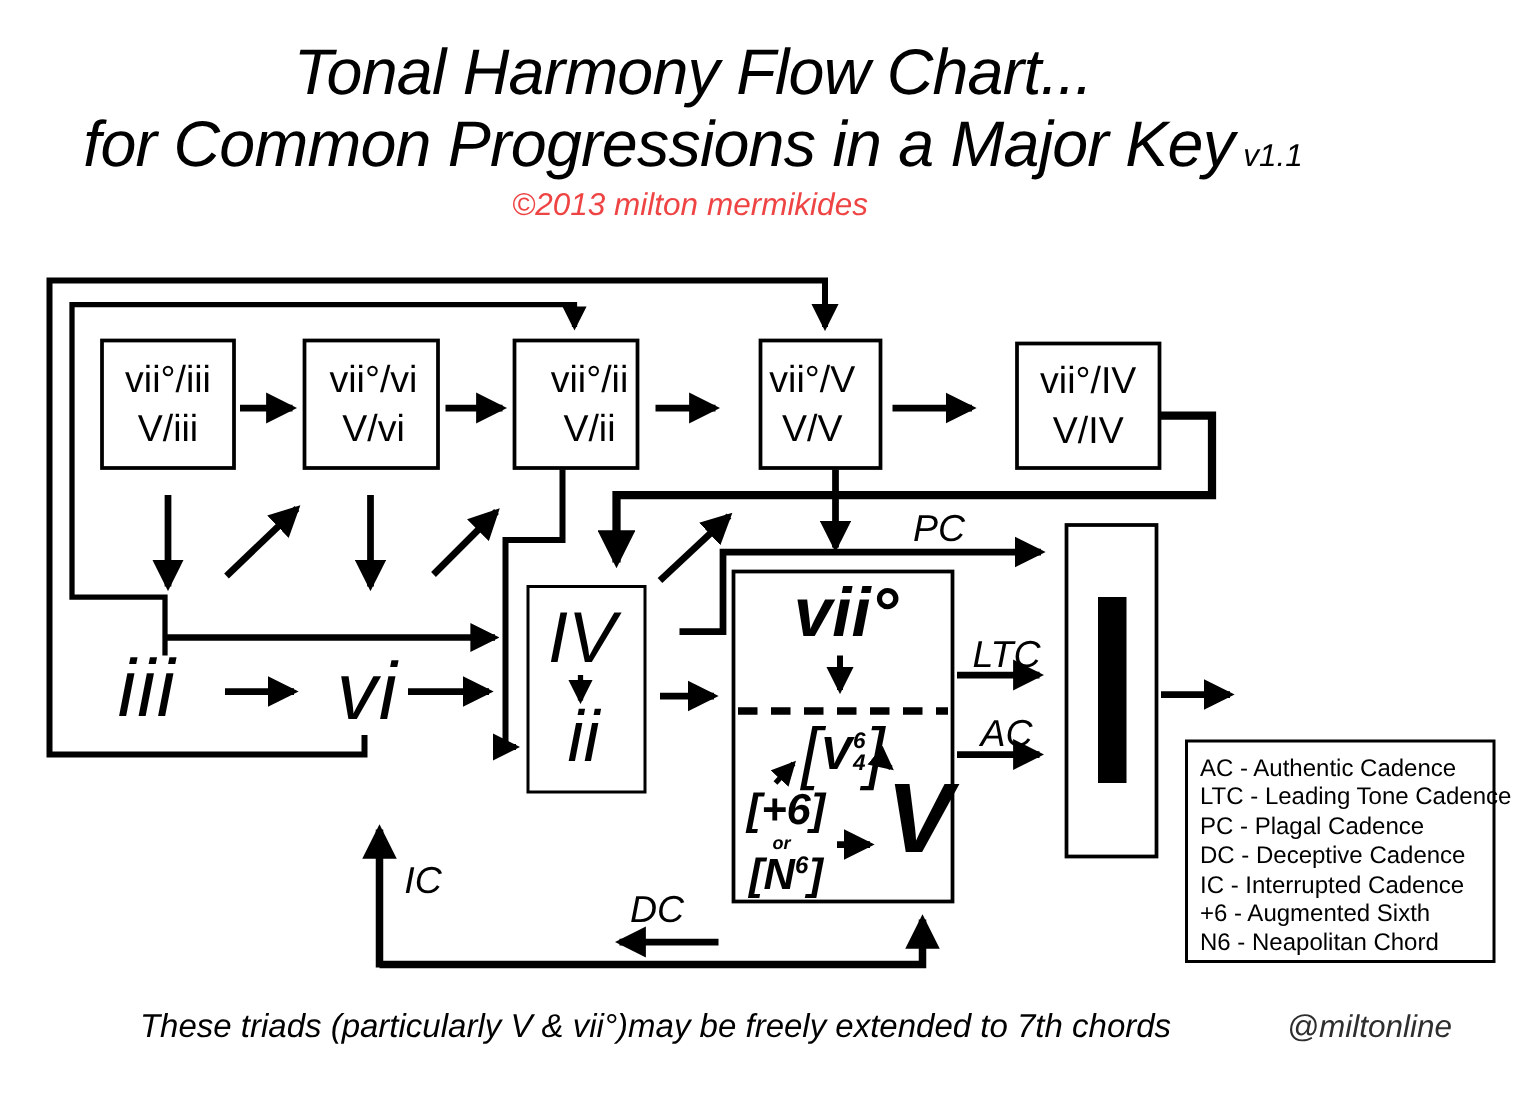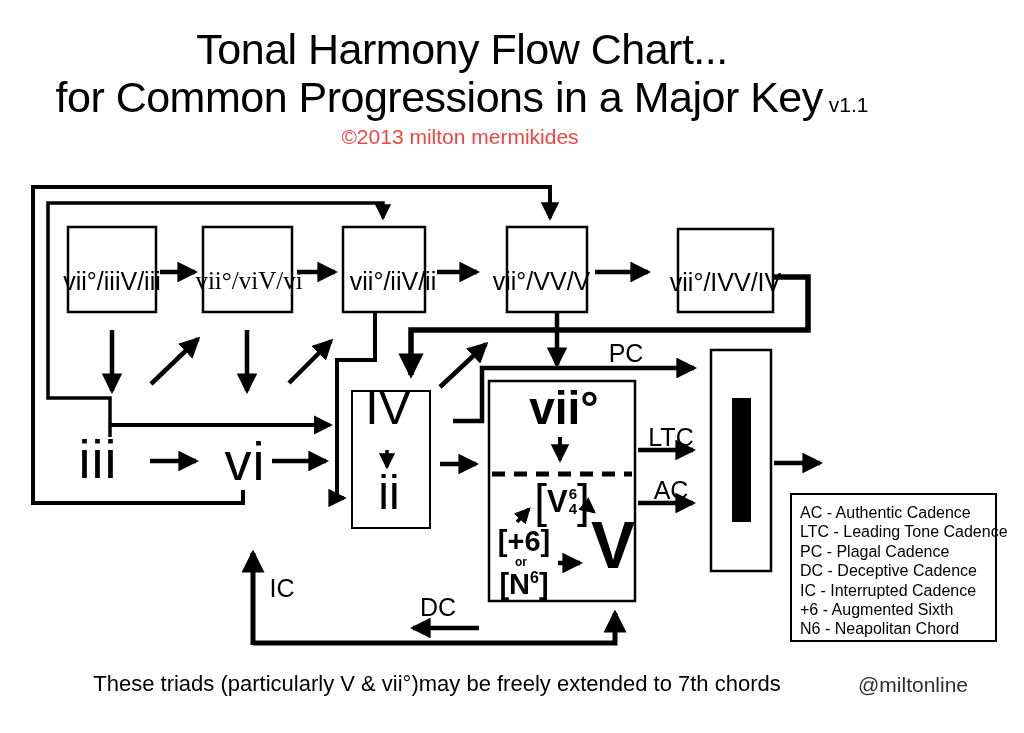--- a/index.html
+++ b/index.html
@@ -1,27 +1,27 @@
 <!DOCTYPE html>
 <html><head>
 <meta charset="utf-8">
 <style>
   html,body{margin:0;padding:0;background:#fff;}
   .stage{position:relative;width:1024px;height:733px;background:#fff;overflow:hidden;
          font-family:"Liberation Sans","DejaVu Sans",sans-serif;color:#000;}
   .stage svg{position:absolute;left:0;top:0;}
-  .lbl{position:absolute;white-space:nowrap;color:#000;}
+  .lbl{position:absolute;white-space:nowrap;color:#000;font-style:italic;}
   .ctr{transform:translate(-50%,-50%);}
   .cy{transform:translateY(-50%);}
   .title1{font-size:43px;font-weight:300;letter-spacing:-0.5px;}
   .title2{font-size:43px;font-weight:300;letter-spacing:-0.5px;}
   .ver{font-size:21px;font-weight:400;margin-left:6px;}
   .copyright{font-size:21px;font-weight:400;color:#ef4444;}
-  .boxlab{position:absolute;display:flex;flex-direction:row;align-items:center;
-          justify-content:center;font-size:25px;font-weight:500;line-height:1.3;margin-top:12px;}
+  .boxlab{position:absolute;display:flex;flex-direction:column;align-items:center;
+          justify-content:center;font-size:25px;font-weight:500;line-height:1.3;}
   .chord-lg{font-size:54px;font-weight:500;letter-spacing:1px;}
   .chord-md{font-size:48px;font-weight:500;}
   .chord-viio{font-size:46px;font-weight:600;}
   .chord-V{font-size:66px;font-weight:800;}
   .cad{font-size:25px;font-weight:500;}
   .anychord{font-size:27px;font-weight:500;}
   .bracketed{font-size:29px;font-weight:600;}
   .orlbl{font-size:12px;font-weight:600;}
   .v64{display:flex;align-items:center;}
   .v64 .br{font-size:46px;font-weight:300;line-height:0.85;}
@@ -100,40 +100,40 @@
   <div class="lbl ctr" style="left:462px;top:97px;display:flex;align-items:baseline;">
     <span class="title2">for Common Progressions in a Major Key</span>
     <span class="ver">v1.1</span>
   </div>
   <div class="lbl copyright ctr" style="left:460px;top:137px;">©2013 milton mermikides</div>
 
   <div class="boxlab" style="left:68px;top:227px;width:88px;height:85px;">
     <span>vii°/iii</span>
     <span>V/iii</span>
   </div>
-  <div class="boxlab" style="left:203px;top:227px;width:92px;height:85px;font-family:Liberation Serif, serif;">
+  <div class="boxlab" style="left:203px;top:227px;width:92px;height:85px;">
     <span>vii°/vi</span>
     <span>V/vi</span>
   </div>
   <div class="boxlab" style="left:343px;top:227px;width:100px;height:85px;">
     <span>vii°/ii</span>
     <span>V/ii</span>
   </div>
   <div class="boxlab" style="left:507px;top:227px;width:69px;height:85px;">
     <span>vii°/V</span>
     <span>V/V</span>
   </div>
   <div class="boxlab" style="left:678px;top:229px;width:95px;height:83px;">
     <span>vii°/IV</span>
     <span>V/IV</span>
   </div>
 
   <div class="lbl chord-lg ctr" style="left:98px;top:459px;">iii</div>
   <div class="lbl chord-lg ctr" style="left:245px;top:461px;">vi</div>
-  <div class="lbl chord-md ctr" style="left:388px;top:407px;">IV</div>
+  <div class="lbl chord-md ctr" style="left:388px;top:426px;">IV</div>
   <div class="lbl chord-md ctr" style="left:389px;top:492px;">ii</div>
   <div class="lbl chord-viio ctr" style="left:564px;top:408px;">vii°</div>
   <div class="lbl chord-V ctr" style="left:613px;top:545px;">V</div>
 
   <div class="lbl v64 ctr" style="left:562px;top:502px;">
     <span class="br">[</span>
     <span class="lt">V</span>
     <span class="stack">
       <span>6</span>
       <span>4</span>

